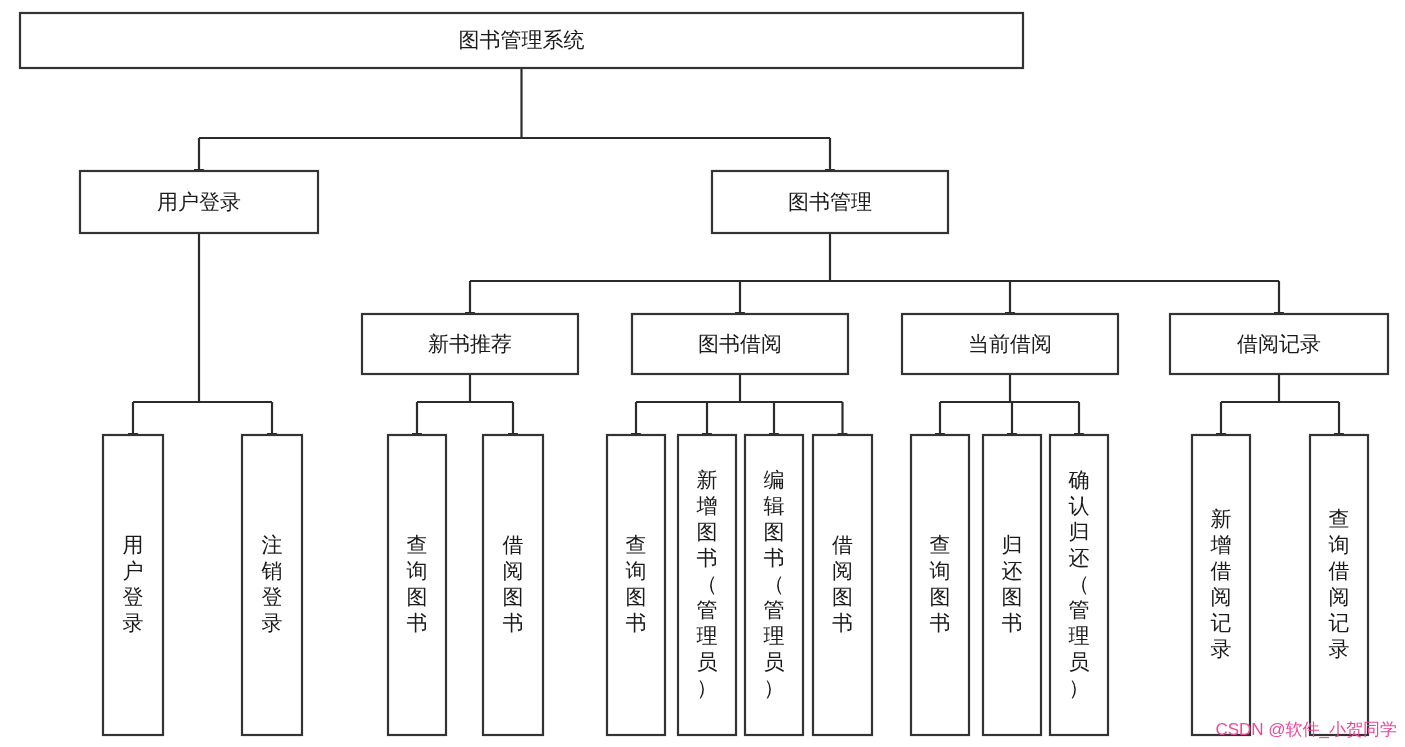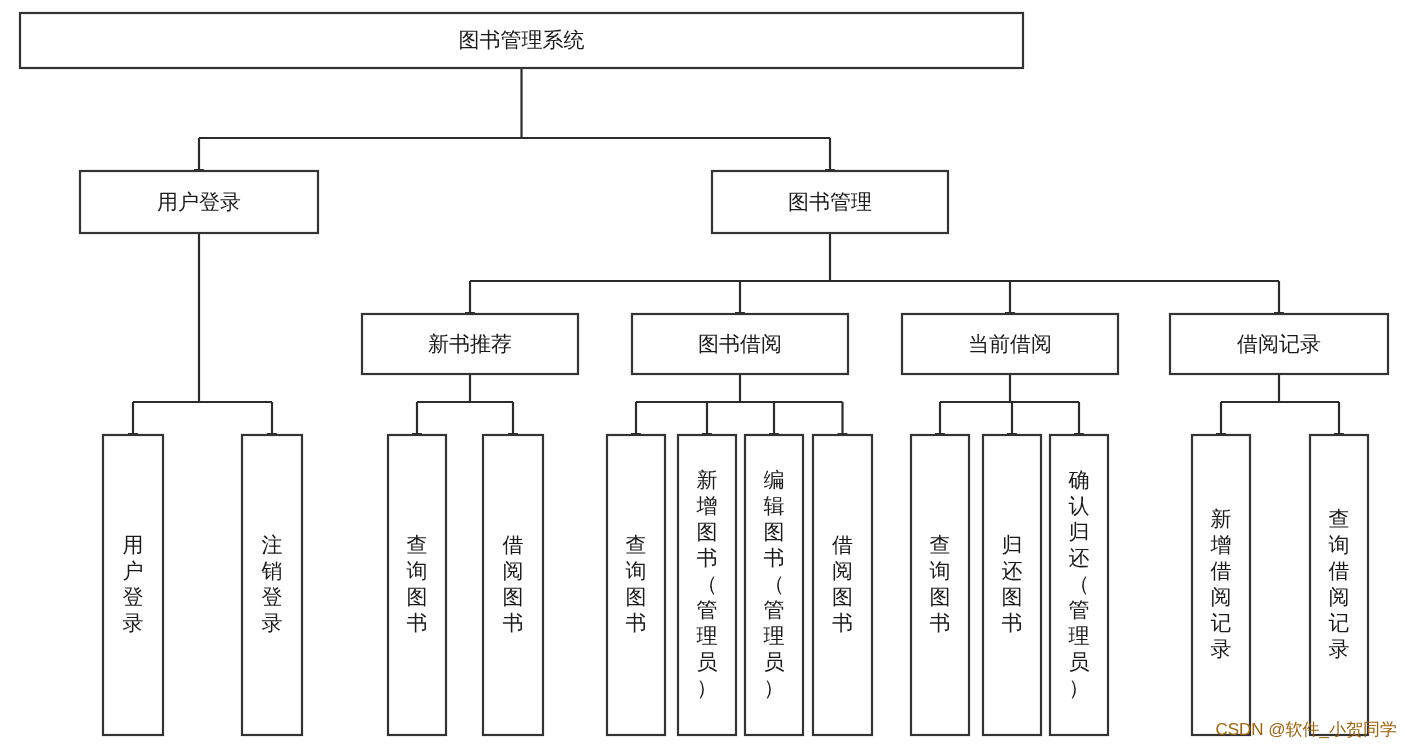--- a/index.html
+++ b/index.html
@@ -45,21 +45,21 @@
     stroke: #2b2b2b;
     stroke-width: 2.2;
     fill: none;
   }
   .watermark-text {
     position: absolute;
     right: 8px;
     bottom: 6px;
     font-family: "Liberation Sans", "DejaVu Sans", sans-serif;
     font-size: 17px;
-    color: #a16207;
+    color: #ec4899;
     white-space: nowrap;
     pointer-events: none;
     user-select: none;
   }
 </style>
 </head>
 <body>
 
 <div id="diagram-root">
   <svg class="flow-canvas" viewBox="0 0 1405 747" xmlns="http://www.w3.org/2000/svg">

